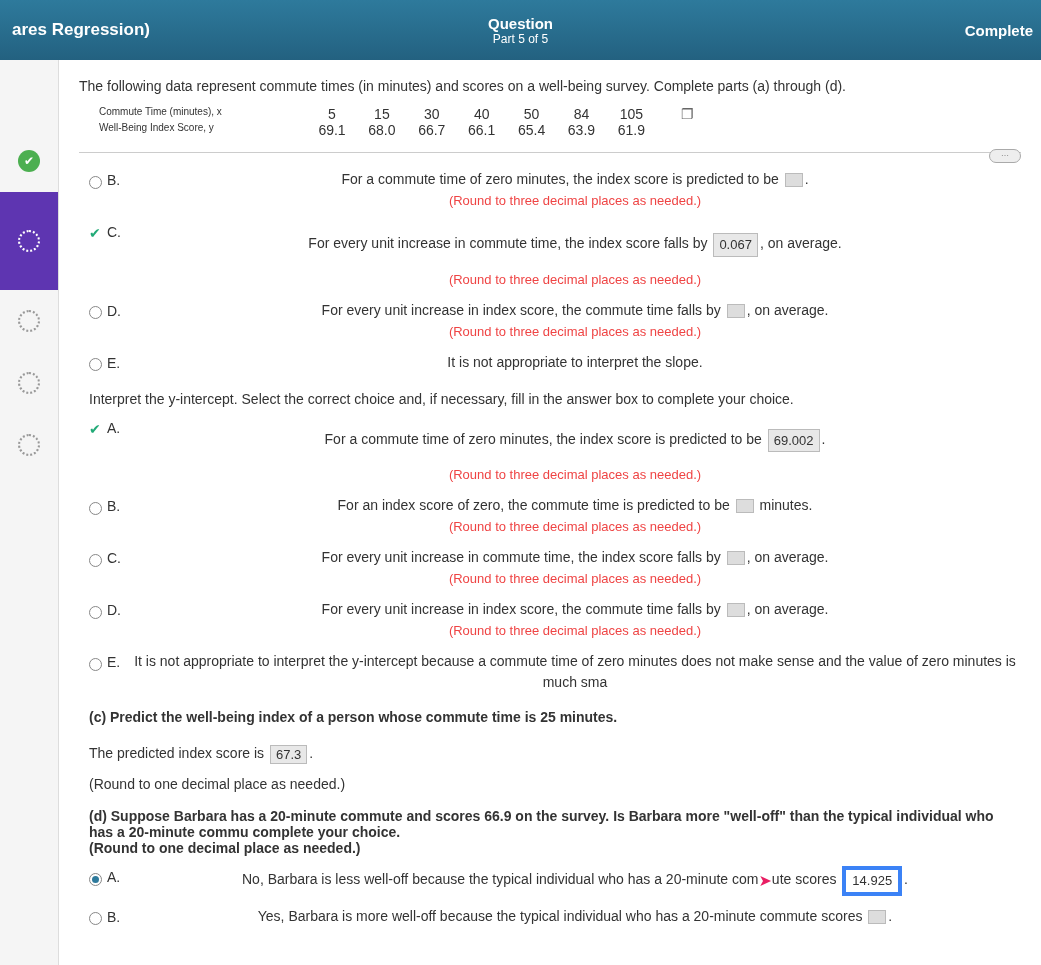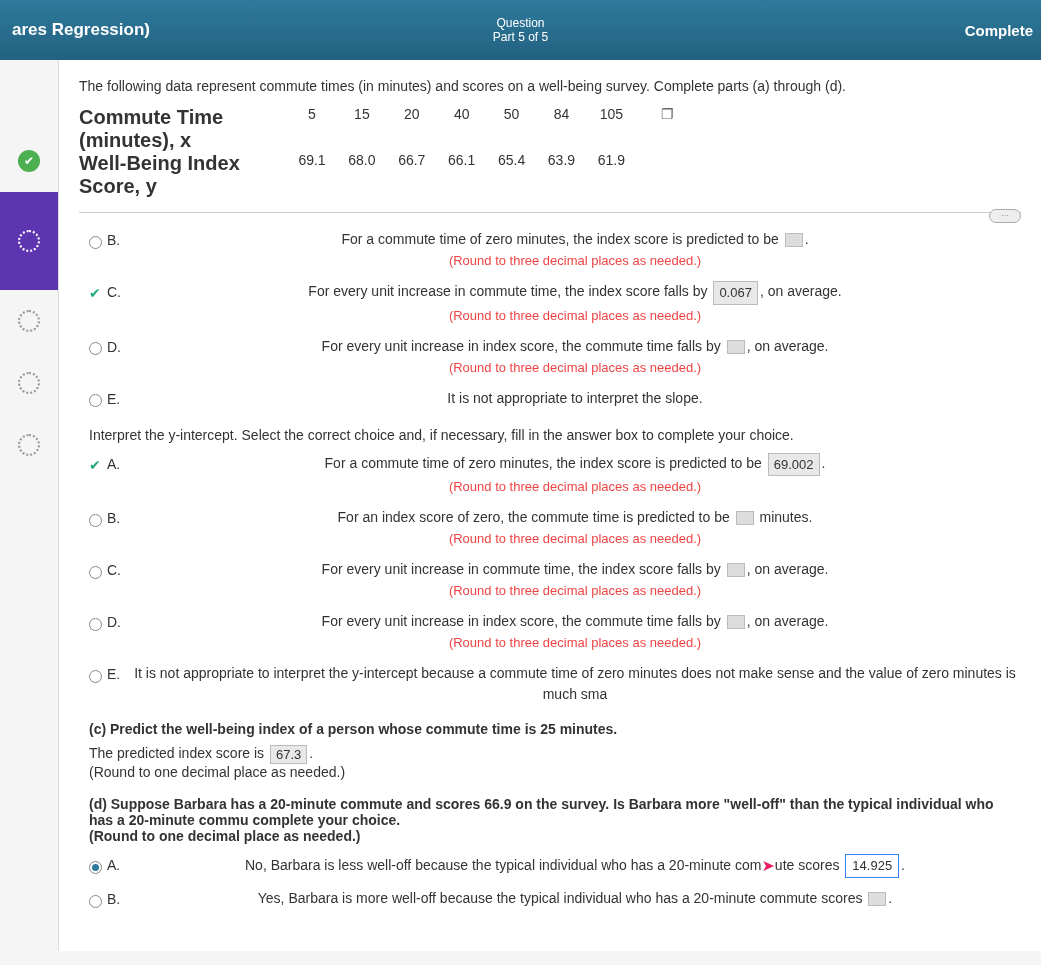--- a/index.html
+++ b/index.html
@@ -1,47 +1,47 @@
 <!DOCTYPE html>
 <html><head>
 <meta charset="utf-8">
 <style>
   * { box-sizing: border-box; margin: 0; padding: 0; }
   body { font-family: Arial, Helvetica, sans-serif; background: #f5f5f5; color: #333; font-size: 14px; width: 1041px; }
   .header { background: linear-gradient(#2e7a9c, #236180); color: #fff; height: 60px; display: flex; align-items: center; padding: 0 12px; position: relative; }
   .header .title-left { font-weight: bold; font-size: 17px; }
   .header .center { position: absolute; left: 50%; transform: translateX(-50%); text-align: center; }
-  .header .center .q { font-weight: normal; font-size: 12px; }
+  .header .center .q { font-weight: bold; font-size: 15px; }
   .header .center .part { font-size: 12px; }
   .header .right { position: absolute; right: 8px; font-weight: bold; font-size: 15px; text-align: center; }
   .main { display: flex; }
   .sidebar { width: 58px; padding-top: 70px; display: flex; flex-direction: column; align-items: center; }
   .sidebar .step { width: 22px; height: 22px; border-radius: 50%; margin: 20px 0; display:flex;align-items:center;justify-content:center;}
   .sidebar .step.done { background: #4caf50; color:#fff; font-size:12px;}
   .sidebar .step.current { border: 2px dotted #fff; background:#5e35b1; }
   .sidebar .step.pending { border: 2px dotted #999; }
   .sidebar .current-wrap{ background:#5e35b1; width:100%; display:flex; justify-content:center; padding:18px 0;}
   .content { flex: 1; background: #fff; padding: 18px 20px 30px 20px; border-left:1px solid #ddd;}
   .intro { font-size: 14px; color:#333; margin-bottom:12px;}
   .data-table { margin: 4px 0 14px 0; }
   .data-table .row { display: flex; }
-  .data-table .label { width: 210px; font-weight: bold; font-size: 20px;}
+  .data-table .label { width: 210px; font-weight: normal; font-size: 10px; margin-left: 20px;}
   .data-table .vals span { display:inline-block; width:46px; text-align:center; font-size:14px;}
   .copy-icon { display:inline-block; margin-left:6px; color:#666; font-size:12px;}
   hr.sep { border:none; border-top:1px solid #ccc; margin:10px 0 16px 0;}
   .slider-thumb{ float:right; width:32px; height:14px; border:1px solid #aaa; border-radius:7px; background:#eee; font-size:8px; text-align:center; line-height:12px; color:#888; margin-top:-20px;}
   .choice-group { margin-left: 10px; }
   .choice { display:flex; align-items:flex-start; margin: 10px 0; line-height:1.5;}
   .choice .marker { width:18px; flex:none; margin-top:2px;}
   .choice .letter { width:22px; flex:none; padding-top:1px;}
   .choice .text { flex:1;text-align:center; }
   .choice .sub { font-size:13px; color:#ef4444; }
   .empty-box { display:inline-block; width:18px; height:14px; background:#ddd; border:1px solid #bbb; vertical-align:middle; margin:0 2px;}
-  .filled-box { display:inline-block; padding:1px 5px; background:#e8e8e8; border:1px solid #bbb; vertical-align:middle; margin:0 2px; font-size:13px;}
-  .input-box { display:inline-block; padding:1px 6px; background:#fff; border:1px solid #3b82f6; vertical-align:middle; margin:0 2px; font-size:13px;}
+  .filled-box { display:inline-block; padding:1px 5px; background:#e8e8e8; border:1px solid #bbb; vertical-align:middle; margin:12px 2px; font-size:13px;}
+  .input-box { display:inline-block; padding:1px 6px; background:#fff; border:4px solid #3b82f6; vertical-align:middle; margin:0 2px; font-size:13px;}
   .prompt { margin:16px 0 2px 10px; font-size:14px;}
   .part-label{ margin:16px 0 8px 10px; font-size:14px;font-weight:bold;}
   .radio{ width:13px;height:13px;border:1px solid #888;border-radius:50%;display:inline-block;vertical-align:middle;}
   .radio.selected-blue::after{content:"";display:block;width:7px;height:7px;background:#2e7a9c;border-radius:50%;margin:2px;}
   .check{ width:14px;height:14px;display:inline-block;color:#2a7;font-size:14px;}
   .cursor{display:inline-block;color:#e91e63;font-size:16px;vertical-align:middle;}
 </style>
 </head>
 <body>
 
@@ -67,21 +67,21 @@
 
   <div class="content">
     <div class="intro">The following data represent commute times (in minutes) and scores on a well-being survey. Complete parts (a) through (d).</div>
 
     <div class="data-table">
       <div class="row">
         <div class="label">Commute Time (minutes), x</div>
         <div class="vals">
           <span>5</span>
           <span>15</span>
-          <span>20</span>
+          <span>30</span>
           <span>40</span>
           <span>50</span>
           <span>84</span>
           <span>105</span>
           <span class="copy-icon">❐</span>
         </div>
       </div>
       <div class="row">
         <div class="label">Well-Being Index Score, y</div>
         <div class="vals">

